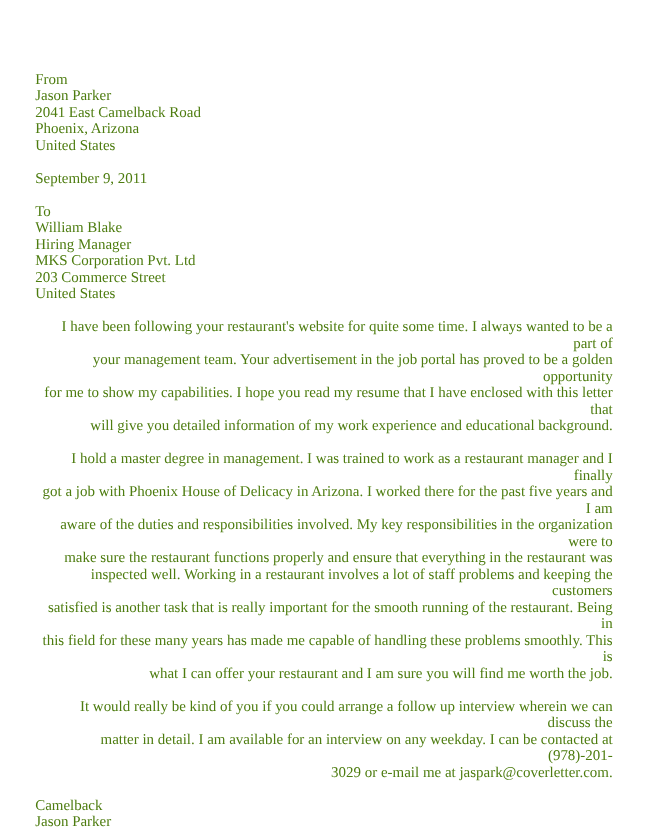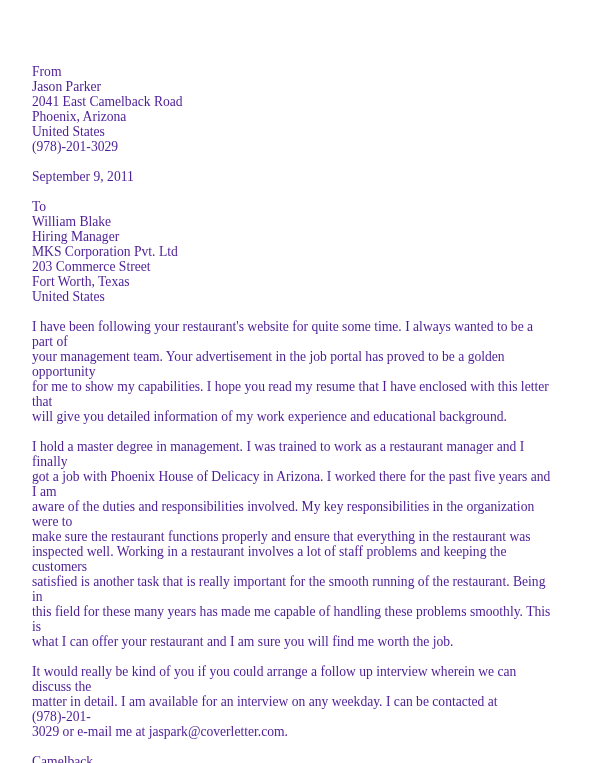--- a/index.html
+++ b/index.html
@@ -7,67 +7,66 @@
     padding: 0;
     background: #ffffff;
   }
   .page {
     position: relative;
     width: 588px;
     height: 763px;
     background: #ffffff;
     overflow: hidden;
     font-family: "Liberation Serif", "DejaVu Serif", serif;
-    color: #4c1d95;
+    color: #4d7c0f;
   }
   .letter {
     position: absolute;
     top: 64px;
     left: 32px;
     right: 31px;
     font-size: 13.6px;
     line-height: 15px;
   }
   .block {
     margin: 0 0 15px 0;
   }
   .line {
     white-space: nowrap;
   }
   .para {
     white-space: pre-line;
     margin: 0 0 15px 0;
+    text-align: right;
   }
 </style>
 </head>
 <body>
 
 <div class="page">
   <div class="letter">
 
     <div class="block">
       <div class="line">From</div>
       <div class="line">Jason Parker</div>
       <div class="line">2041 East Camelback Road</div>
       <div class="line">Phoenix, Arizona</div>
       <div class="line">United States</div>
-      <div class="line">(978)-201-3029</div>
     </div>
 
     <div class="block">
       <div class="line">September 9, 2011</div>
     </div>
 
     <div class="block">
       <div class="line">To</div>
       <div class="line">William Blake</div>
       <div class="line">Hiring Manager</div>
       <div class="line">MKS Corporation Pvt. Ltd</div>
       <div class="line">203 Commerce Street</div>
-      <div class="line">Fort Worth, Texas</div>
       <div class="line">United States</div>
     </div>
 
 
     <div class="para">I have been following your restaurant's website for quite some time. I always wanted to be a part of
 your management team. Your advertisement in the job portal has proved to be a golden opportunity
 for me to show my capabilities. I hope you read my resume that I have enclosed with this letter that
 will give you detailed information of my work experience and educational background.</div>
     <div class="para">I hold a master degree in management. I was trained to work as a restaurant manager and I finally
 got a job with Phoenix House of Delicacy in Arizona. I worked there for the past five years and I am

